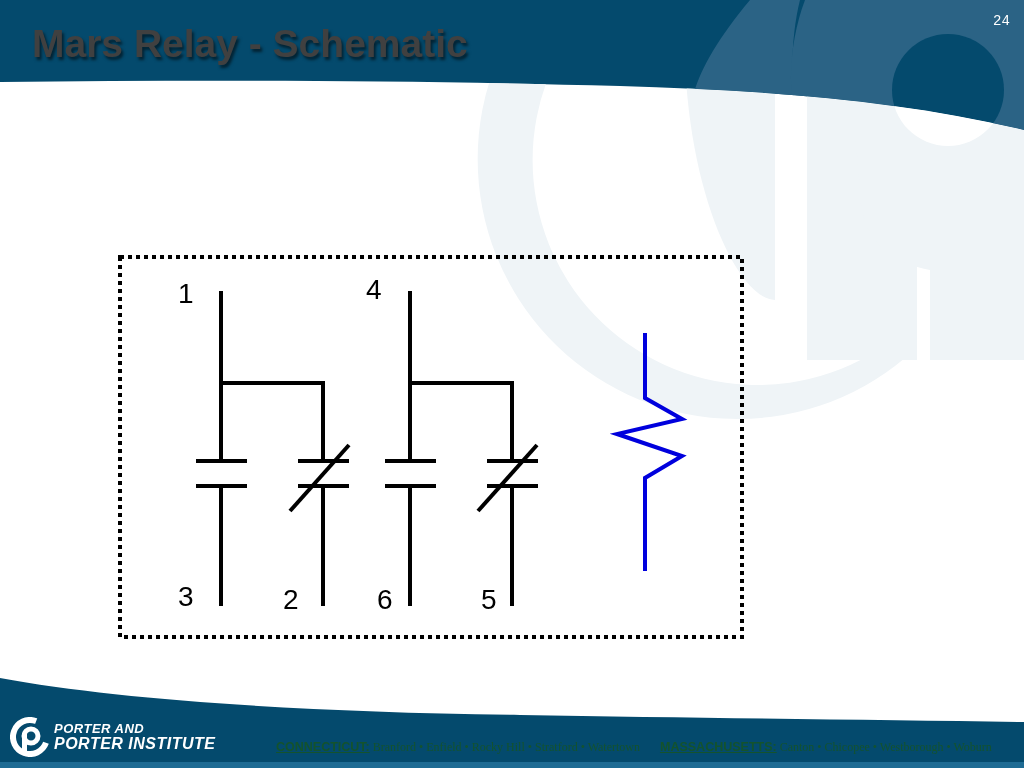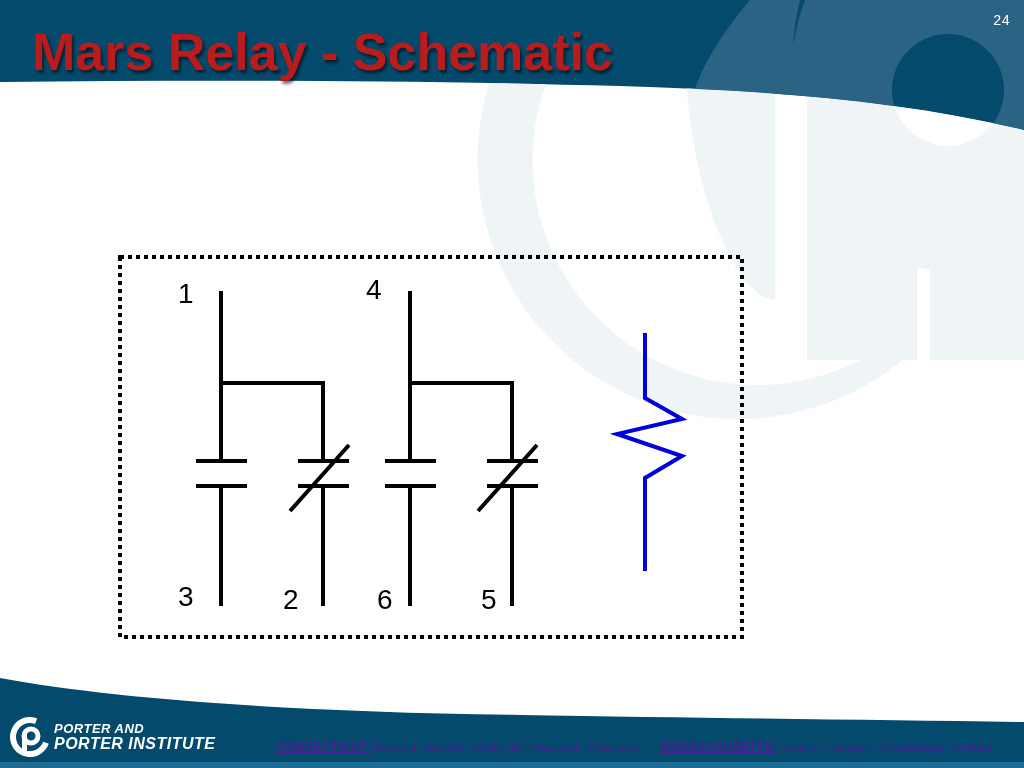--- a/index.html
+++ b/index.html
@@ -5,21 +5,21 @@
     html, body { margin: 0; padding: 0; }
     body {
       width: 1024px; height: 768px; overflow: hidden; position: relative;
       background: #ffffff;
       font-family: "Liberation Sans", sans-serif;
     }
     .bg-svg { position: absolute; left: 0; top: 0; }
     .slide-title {
       position: absolute; left: 32px; top: 22px;
       font-family: "Liberation Sans", sans-serif;
-      font-weight: bold; font-size: 52px; color: #b91c1c;
+      font-weight: bold; font-size: 39px; color: #404040;
       letter-spacing: 0px;
       text-shadow: 2px 3px 3px rgba(0,0,0,0.55);
       white-space: nowrap;
     }
     .slide-number {
       position: absolute; left: 993px; top: 13px;
       font-family: Liberation Mono, monospace;
       font-size: 14px; color: #ffffff;
     }
     .schematic { position: absolute; left: 0; top: 0; }
@@ -32,21 +32,21 @@
     .footer-brand {
       position: absolute; left: 54px; top: 721px;
       font-family: "Liberation Sans", sans-serif;
       font-weight: bold; font-style: italic; color: #ffffff;
       font-size: 16px; line-height: 15px; letter-spacing: 0.5px;
     }
     .footer-brand .small { font-size: 13px; }
     .footer-locations {
       position: absolute; left: 276px; top: 740px;
       font-family: "Liberation Serif", serif;
-      color: #4c1d95; font-size: 12px; white-space: nowrap;
+      color: #14532d; font-size: 12px; white-space: nowrap;
     }
     .footer-locations .state {
       font-family: "Liberation Sans", sans-serif;
       font-weight: bold; text-decoration: underline; font-size: 12.5px;
     }
     .footer-locations .gap { display: inline-block; width: 14px; }
   </style>
 </head>
 <body>
 

